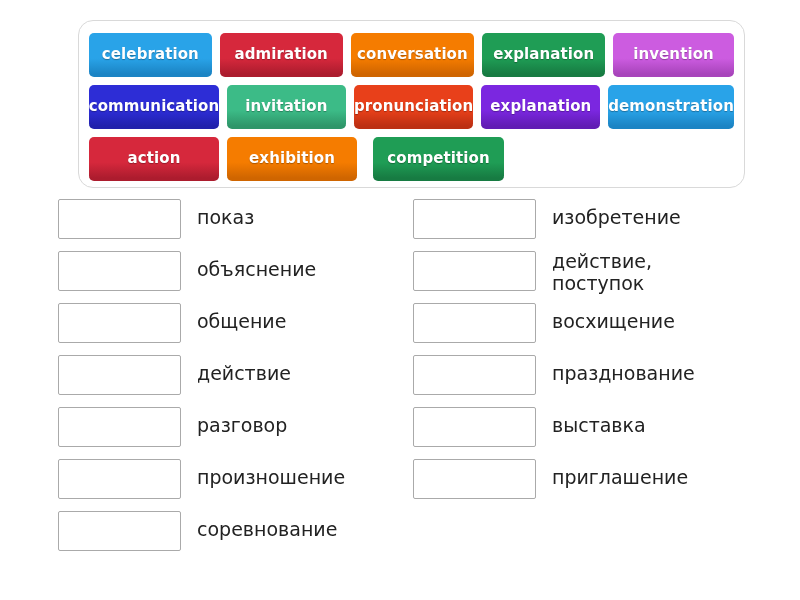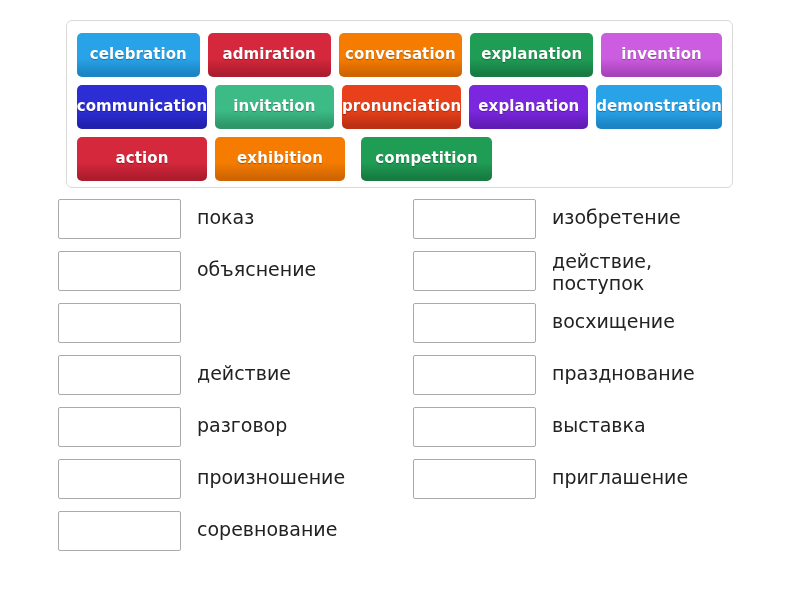--- a/index.html
+++ b/index.html
@@ -11,27 +11,27 @@
     height: 600px;
     background: #ffffff;
     font-family: "DejaVu Sans", "Liberation Sans", sans-serif;
     overflow: hidden;
     position: relative;
   }
 
   
   #word-bank {
     position: absolute;
-    left: 66px;
+    left: 78px;
     top: 20px;
     width: 667px;
     height: 168px;
     box-sizing: border-box;
     border: 1px solid #d9d9d9;
-    border-radius: 6px;
+    border-radius: 15px;
     background: #ffffff;
     padding: 8px 6px;
   }
   .tile-row {
     display: flex;
     height: 52px;
     align-items: center;
   }
   .tile {
     height: 44px;
@@ -150,20 +150,21 @@
     <div class="answer-row">
       <div class="drop-box"></div>
       <div class="answer-label">показ</div>
     </div>
     <div class="answer-row">
       <div class="drop-box"></div>
       <div class="answer-label">объяснение</div>
     </div>
     <div class="answer-row">
       <div class="drop-box"></div>
+      <div class="answer-label">общение</div>
     </div>
     <div class="answer-row">
       <div class="drop-box"></div>
       <div class="answer-label">действие</div>
     </div>
     <div class="answer-row">
       <div class="drop-box"></div>
       <div class="answer-label">разговор</div>
     </div>
     <div class="answer-row">

